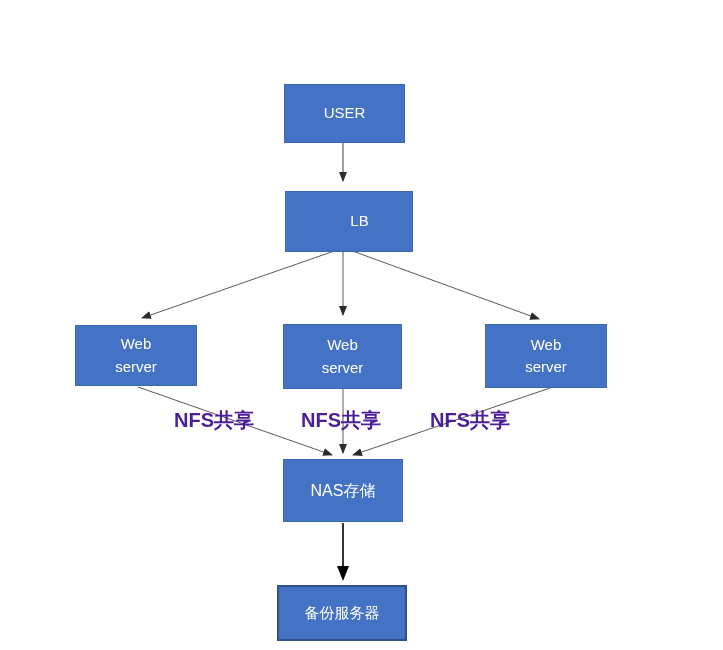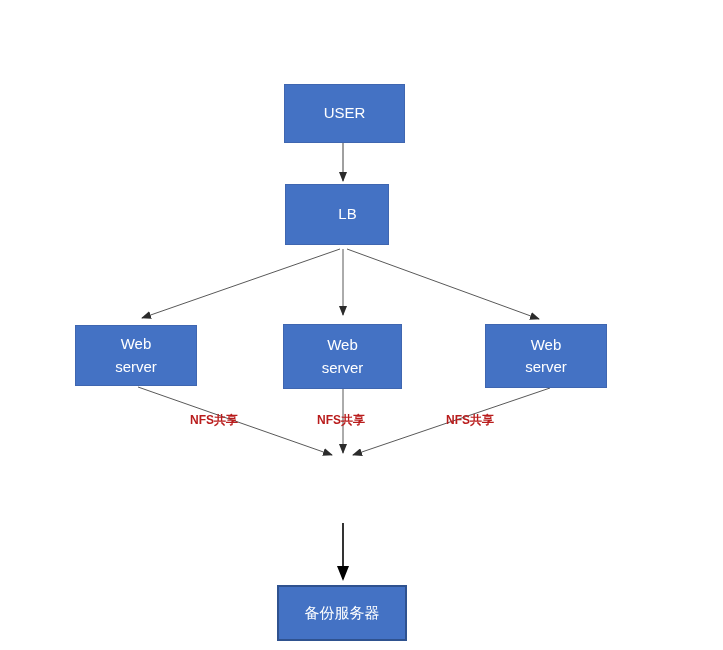--- a/index.html
+++ b/index.html
@@ -31,32 +31,32 @@
     align-items: center;
     justify-content: center;
     text-align: center;
     font-size: 15px;
     line-height: 1.5;
     white-space: pre-line;
     box-sizing: border-box;
     border: 1px solid #3f66b0;
   }
   .node.user    { left: 284px; top: 52px;  width: 121px; height: 59px; }
-  .node.lb      { left: 285px; top: 152px; width: 104px; height: 61px; padding-left: 21px; }
+  .node.lb      { left: 285px; top: 159px; width: 128px; height: 61px; padding-left: 21px; }
   .node.web1    { left: 75px;  top: 293px; width: 122px; height: 61px; }
   .node.web2    { left: 283px; top: 292px; width: 119px; height: 65px; }
   .node.web3    { left: 485px; top: 292px; width: 122px; height: 64px; }
   .node.nas     { left: 283px; top: 427px; width: 120px; height: 63px; font-size: 16px; }
   .node.backup  { left: 277px; top: 553px; width: 130px; height: 56px; border: 2px solid #2F528F; text-align: right; }
   .edge-label {
     position: absolute;
     transform: translate(-50%, -50%);
-    font-size: 12px;
+    font-size: 20px;
     font-weight: 700;
-    color: #b91c1c;
+    color: #4c1d95;
     white-space: nowrap;
   }
   .edge-label.nfs1 { left: 214px; top: 388px; }
   .edge-label.nfs2 { left: 341px; top: 388px; }
   .edge-label.nfs3 { left: 470px; top: 388px; }
 </style>
 </head>
 <body>
 
 <div class="canvas">
@@ -97,20 +97,23 @@
   <div class="node web2">
     <span>Web
 server</span>
   </div>
 
   <div class="node web3">
     <span>Web
 server</span>
   </div>
 
+  <div class="node nas">
+    <span>NAS存储</span>
+  </div>
 
   <div class="node backup">
     <span>备份服务器</span>
   </div>
 
   <div class="edge-label nfs1">NFS共享</div>
   <div class="edge-label nfs2">NFS共享</div>
   <div class="edge-label nfs3">NFS共享</div>
 
 </div>

